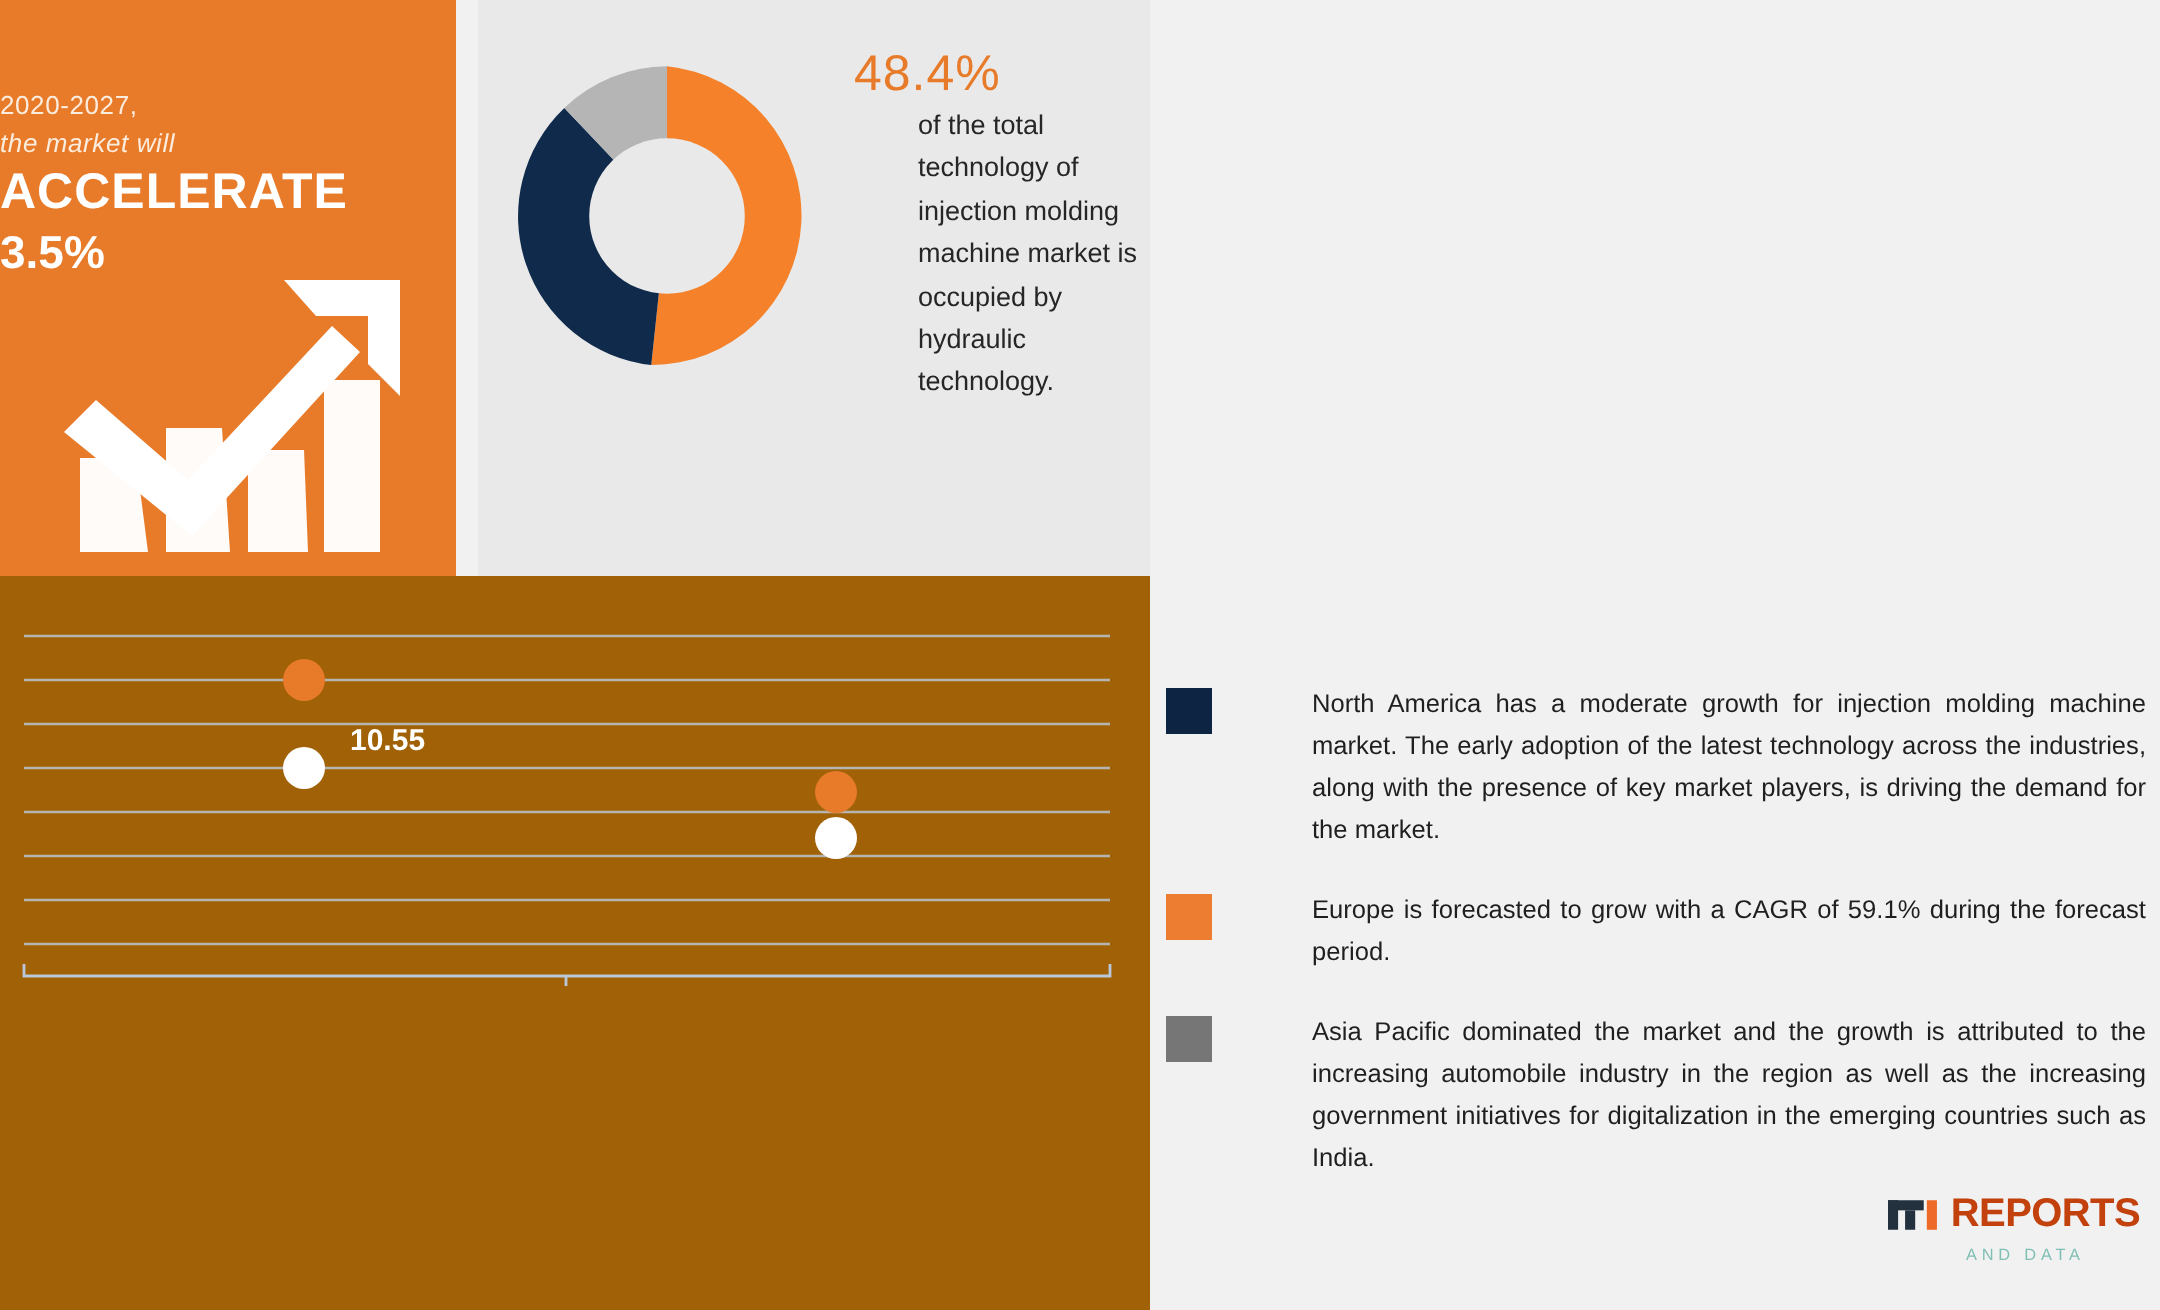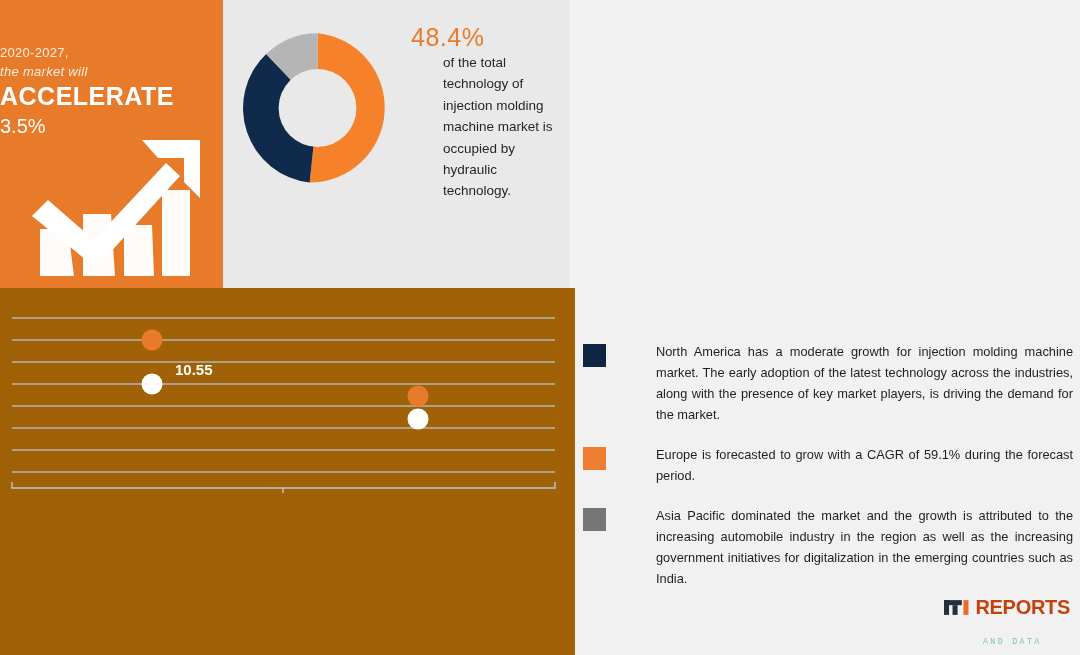--- a/index.html
+++ b/index.html
@@ -15,26 +15,26 @@
   
   #orange-panel {
     position:absolute; left:0; top:0; width:228px; height:288px;
     background:#e87b2a; overflow:hidden;
   }
   .accel-text { position:absolute; left:0; top:44px; width:228px; text-align:left; color:#fdf3e7; }
   .accel-l1 { font-size:13px; letter-spacing:.3px; line-height:18px; opacity:.95; }
   .accel-l2 { font-size:13px; letter-spacing:.3px; line-height:19px; opacity:.95;font-style:italic; }
   .accel-big { font-size:25px; font-weight:bold; letter-spacing:.5px; line-height:31px; color:#ffffff; }
   .accel-l3 { font-size:12.5px; letter-spacing:.3px; line-height:19px; opacity:.95; }
-  .accel-pct { font-size:20px; font-weight:normal; line-height:28px; color:#ffffff; }
+  .accel-pct { font-size:23px; font-weight:bold; line-height:28px; color:#ffffff; }
   #growth-graphic { position:absolute; left:28px; top:128px; width:190px; height:155px; }
 
   
   #donut-panel {
-    position:absolute; left:223px; top:0; width:347px; height:288px;
+    position:absolute; left:239px; top:0; width:347px; height:288px;
     background:#e9e9e9;
   }
   #donut-chart { position:absolute; left:7px; top:18px; width:175px; height:180px; }
   #donut-callout { position:absolute; left:188px; top:22px; width:150px; }
   .callout-pct { font-size:25px; color:#e87b2a; line-height:30px; letter-spacing:.5px; }
   .callout-body { font-size:13.5px; color:#262626; line-height:21.4px;margin-left:32px; }
   #donut-note {
     position:absolute; left:6px; top:203px; width:334px;
     font-size:13.2px; color:#1d1d1d; line-height:21.5px;
     text-align:justify;
@@ -53,21 +53,21 @@
   
   #region-notes { position:absolute; left:583px; top:341px; width:490px; }
   .rn-row { display:flex; gap:14px; margin-bottom:19px; }
   .rn-sw { width:23px; height:23px; flex:0 0 23px; margin-top:3px; }
   .rn-text { font-size:12.8px; color:#1f1f1f; line-height:21px; text-align:justify; flex:1;margin-left:36px; }
 
   
   #logo { position:absolute; left:944px; top:596px; width:126px; height:40px; }
   .logo-row { display:flex; align-items:center; gap:5px; }
   .logo-word { font-size:20px; font-weight:bold; color:#c2410c; letter-spacing:-.3px; line-height:21px; }
-  .logo-sub { font-size:8.2px; letter-spacing:2.4px; color:#7fbfb4; margin-left:39px; margin-top:18px;font-family:Liberation Mono, monospace; }
+  .logo-sub { font-size:8.2px; letter-spacing:2.4px; color:#7fbfb4; margin-left:39px; margin-top:4px; }
 </style>
 </head>
 <body>
 
 <div class="stage">
 
   <div id="orange-panel">
     <div class="accel-text">
       <div class="accel-l1">2020-2027,</div>
       <div class="accel-l2">the market will</div>

